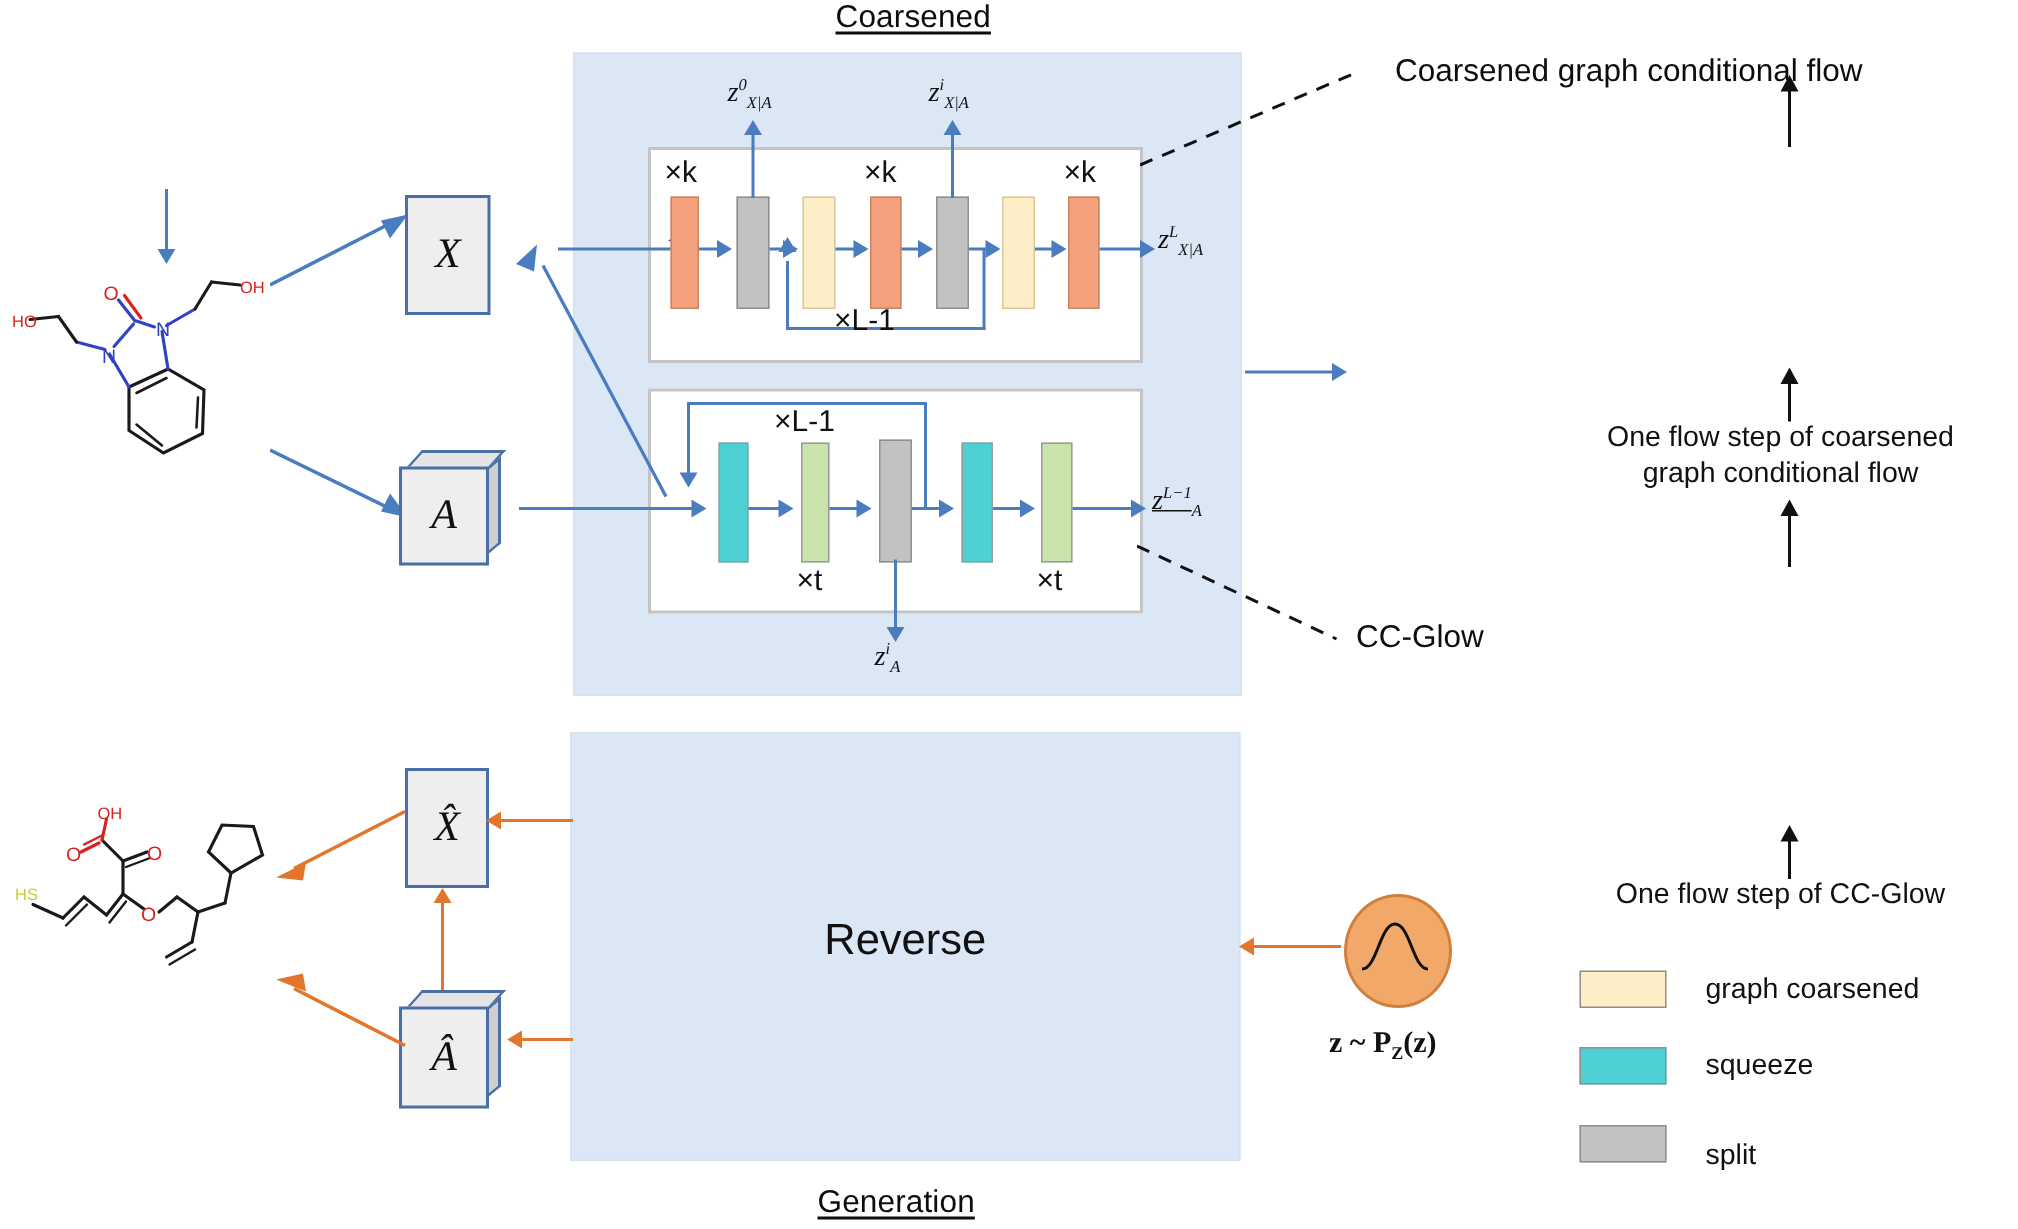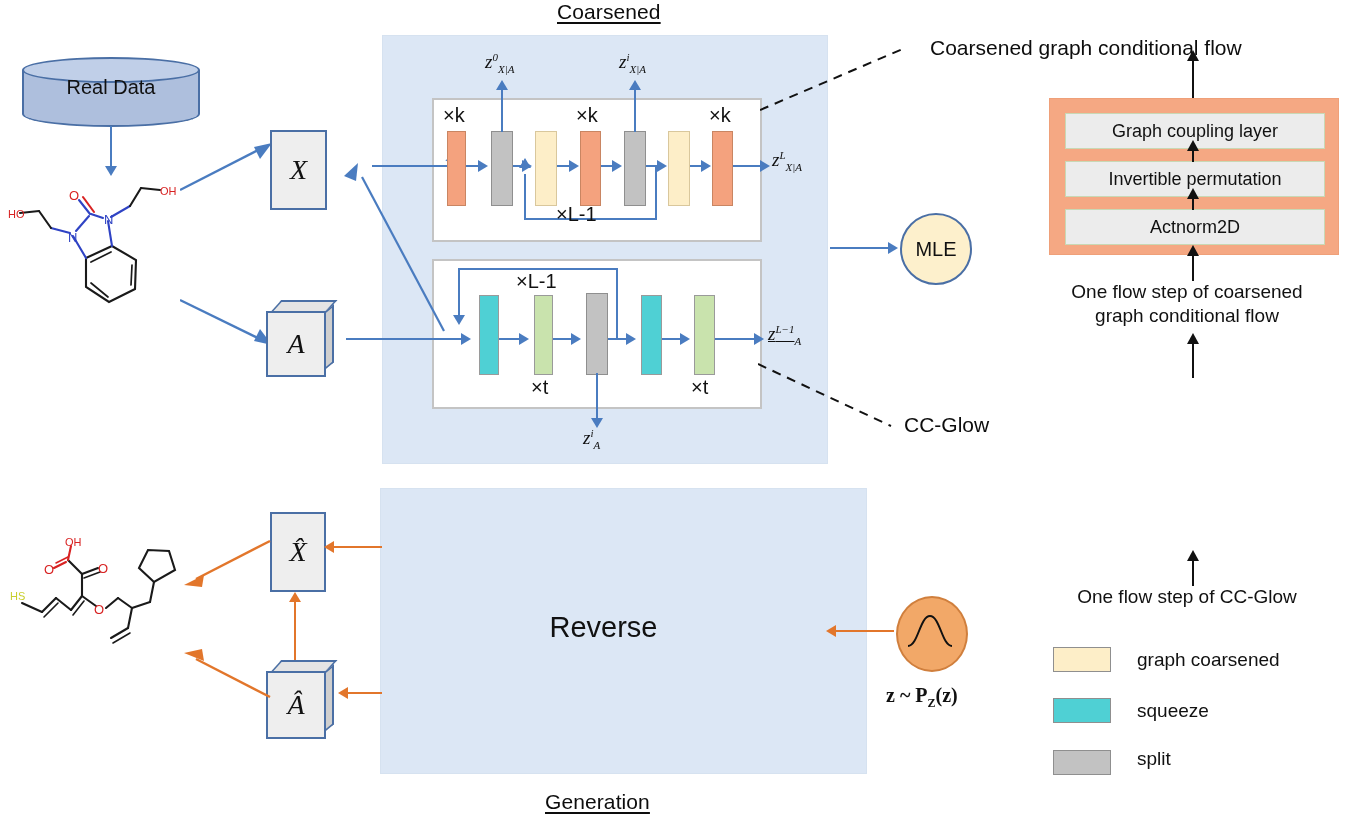--- a/index.html
+++ b/index.html
@@ -171,26 +171,20 @@
   .pz-lab sub { font-size: 12px; }
 </style>
 </head>
 <body>
 
 <div id="canvas">
 
   <div class="abs section-title" style="left:557px; top:0px;">Coarsened</div>
   <div class="abs section-title" style="left:545px; top:790px;">Generation</div>
 
-  <div class="abs" style="left:22px; top:57px; width:178px; height:66px;">
-    <div class="abs cyl-body" style="left:0; top:13px; width:178px; height:44px; box-sizing:border-box;"></div>
-    <div class="abs cyl-cap" style="left:0; top:0px; width:178px; height:26px; box-sizing:border-box;"></div>
-    <div class="abs" style="left:0; top:44px; width:178px; height:26px; border:2px solid #4a6fa5; border-top:none; border-radius:0 0 50% 50%; box-sizing:border-box; background:#aebfdd;"></div>
-    <div class="abs cyl-label" style="left:0; top:19px; width:178px;">Real Data</div>
-  </div>
 
   <div class="ln ln-v" style="left:110px; top:126px; height:42px;"></div>
   <div class="arw arw-d" style="left:105px; top:166px;"></div>
 
   <svg class="abs" style="left:8px; top:150px;" width="205" height="185" viewBox="0 0 205 185">
     <g fill="none" stroke="#1a1a1a" stroke-width="2.1" stroke-linecap="round">
 
       <polygon points="78,108 104,96 128,110 127,139 101,152 78,137" stroke="#1a1a1a"></polygon>
       <path d="M83,112 L103,102" stroke="#1a1a1a" stroke-width="1.7"></path>
       <path d="M124,115 L123,135" stroke="#1a1a1a" stroke-width="1.7"></path>
@@ -342,39 +336,36 @@
 
   <div class="abs zlab" style="left:583px; top:428px;">
     <span>z</span><sup>i</sup><sub>A</sub>
   </div>
   <div class="abs zlab" style="left:768px; top:324px;text-decoration:underline;">
     <span>z</span><sup>L−1</sup><sub>A</sub>
   </div>
 
   <div class="ln ln-h" style="left:830px; top:247px; width:62px;"></div>
   <div class="arw arw-r" style="left:888px; top:242px;"></div>
-  <div class="abs mle" style="left:900px; top:213px; width:68px; height:68px;">
-    <span>MLE</span>
-  </div>
 
   <div class="abs" style="left:760px; top:44px; width:160px; height:70px;">
     <svg width="160" height="70" viewBox="0 0 160 70">
       <line x1="0" y1="66" x2="145" y2="4" stroke="#111" stroke-width="2" stroke-dasharray="9,7"></line>
     </svg>
   </div>
   <div class="abs callout" style="left:918px; top:36px;margin-left:12px;">Coarsened graph conditional flow</div>
 
   <div class="abs" style="left:758px; top:360px; width:145px; height:72px;">
     <svg width="145" height="72" viewBox="0 0 145 72">
       <line x1="0" y1="4" x2="133" y2="66" stroke="#111" stroke-width="2" stroke-dasharray="9,7"></line>
     </svg>
   </div>
   <div class="abs callout" style="left:904px; top:413px;">CC-Glow</div>
 
-  <div class="abs panel-blue" style="left:380px; top:488px; width:445px; height:284px;padding-left:40px;">
+  <div class="abs panel-blue" style="left:380px; top:488px; width:445px; height:284px;">
     <div class="abs reverse-lab" style="left:0; top:122px; width:445px; text-align:center;">Reverse</div>
   </div>
 
   <div class="ln ln-h ln-o" style="left:836px; top:630px; width:58px;"></div>
   <div class="arw arw-l-o" style="left:826px; top:625px;"></div>
   <div class="abs zcirc" style="left:896px; top:596px; width:68px; height:72px;">
     <svg width="64" height="68" viewBox="0 0 64 68" style="display:block;">
       <path d="M10,48 C20,48 22,18 32,18 C42,18 44,48 54,48" fill="none" stroke="#111" stroke-width="2"></path>
     </svg>
   </div>
@@ -453,29 +444,20 @@
     <text x="2" y="80" font-family="Liberation Sans, sans-serif" font-size="11" fill="#c8cf2e">HS</text>
     <text x="57" y="26" font-family="Liberation Sans, sans-serif" font-size="11" fill="#d82222">OH</text>
     <text x="36" y="54" font-family="Liberation Sans, sans-serif" font-size="13" fill="#d82222">O</text>
     <text x="90" y="53" font-family="Liberation Sans, sans-serif" font-size="13" fill="#d82222">O</text>
     <text x="86" y="94" font-family="Liberation Sans, sans-serif" font-size="13" fill="#d82222">O</text>
   </svg>
 
   <div class="kln" style="left:1192px; top:58px; height:40px;"></div>
   <div class="arw arw-u-k" style="left:1187px; top:50px;"></div>
 
-  <div class="abs stack-orange" style="left:1049px; top:98px; width:288px; height:155px;">
-    <div class="abs stack-row" style="left:15px; top:14px; width:258px; height:34px;">Graph coupling layer</div>
-    <div class="abs stack-row" style="left:15px; top:62px; width:258px; height:34px;">Invertible permutation</div>
-    <div class="abs stack-row" style="left:15px; top:110px; width:258px; height:34px;">Actnorm2D</div>
-    <div class="kln" style="left:142px; top:48px; height:15px;"></div>
-    <div class="arw arw-u-k" style="left:137px; top:41px;"></div>
-    <div class="kln" style="left:142px; top:96px; height:15px;"></div>
-    <div class="arw arw-u-k" style="left:137px; top:89px;"></div>
-  </div>
   <div class="kln" style="left:1192px; top:253px; height:28px;"></div>
   <div class="arw arw-u-k" style="left:1187px; top:245px;"></div>
 
   <div class="abs stack-caption" style="left:1029px; top:280px; width:316px;">
     <span>One flow step of coarsened</span><br>
     <span>graph conditional flow</span>
   </div>
 
   <div class="kln" style="left:1192px; top:340px; height:38px;"></div>
   <div class="arw arw-u-k" style="left:1187px; top:333px;"></div>
@@ -486,16 +468,16 @@
   <div class="abs stack-caption" style="left:1029px; top:585px; width:316px;">One flow step of CC-Glow</div>
 
   <div class="abs" style="left:1053px; top:640px; width:290px; height:160px;">
     <div class="abs legend-sw blk-cream" style="left:0px; top:7px; width:58px; height:25px;"></div>
     <div class="abs legend-tx" style="left:84px; top:9px;">graph coarsened</div>
 
     <div class="abs legend-sw blk-teal" style="left:0px; top:58px; width:58px; height:25px;"></div>
     <div class="abs legend-tx" style="left:84px; top:60px;">squeeze</div>
 
     <div class="abs legend-sw blk-gray" style="left:0px; top:110px; width:58px; height:25px;"></div>
-    <div class="abs legend-tx" style="left:84px; top:108px;">split</div>
+    <div class="abs legend-tx" style="left:84px; top:120px;">split</div>
   </div>
 
 </div>
 
 </body></html>

